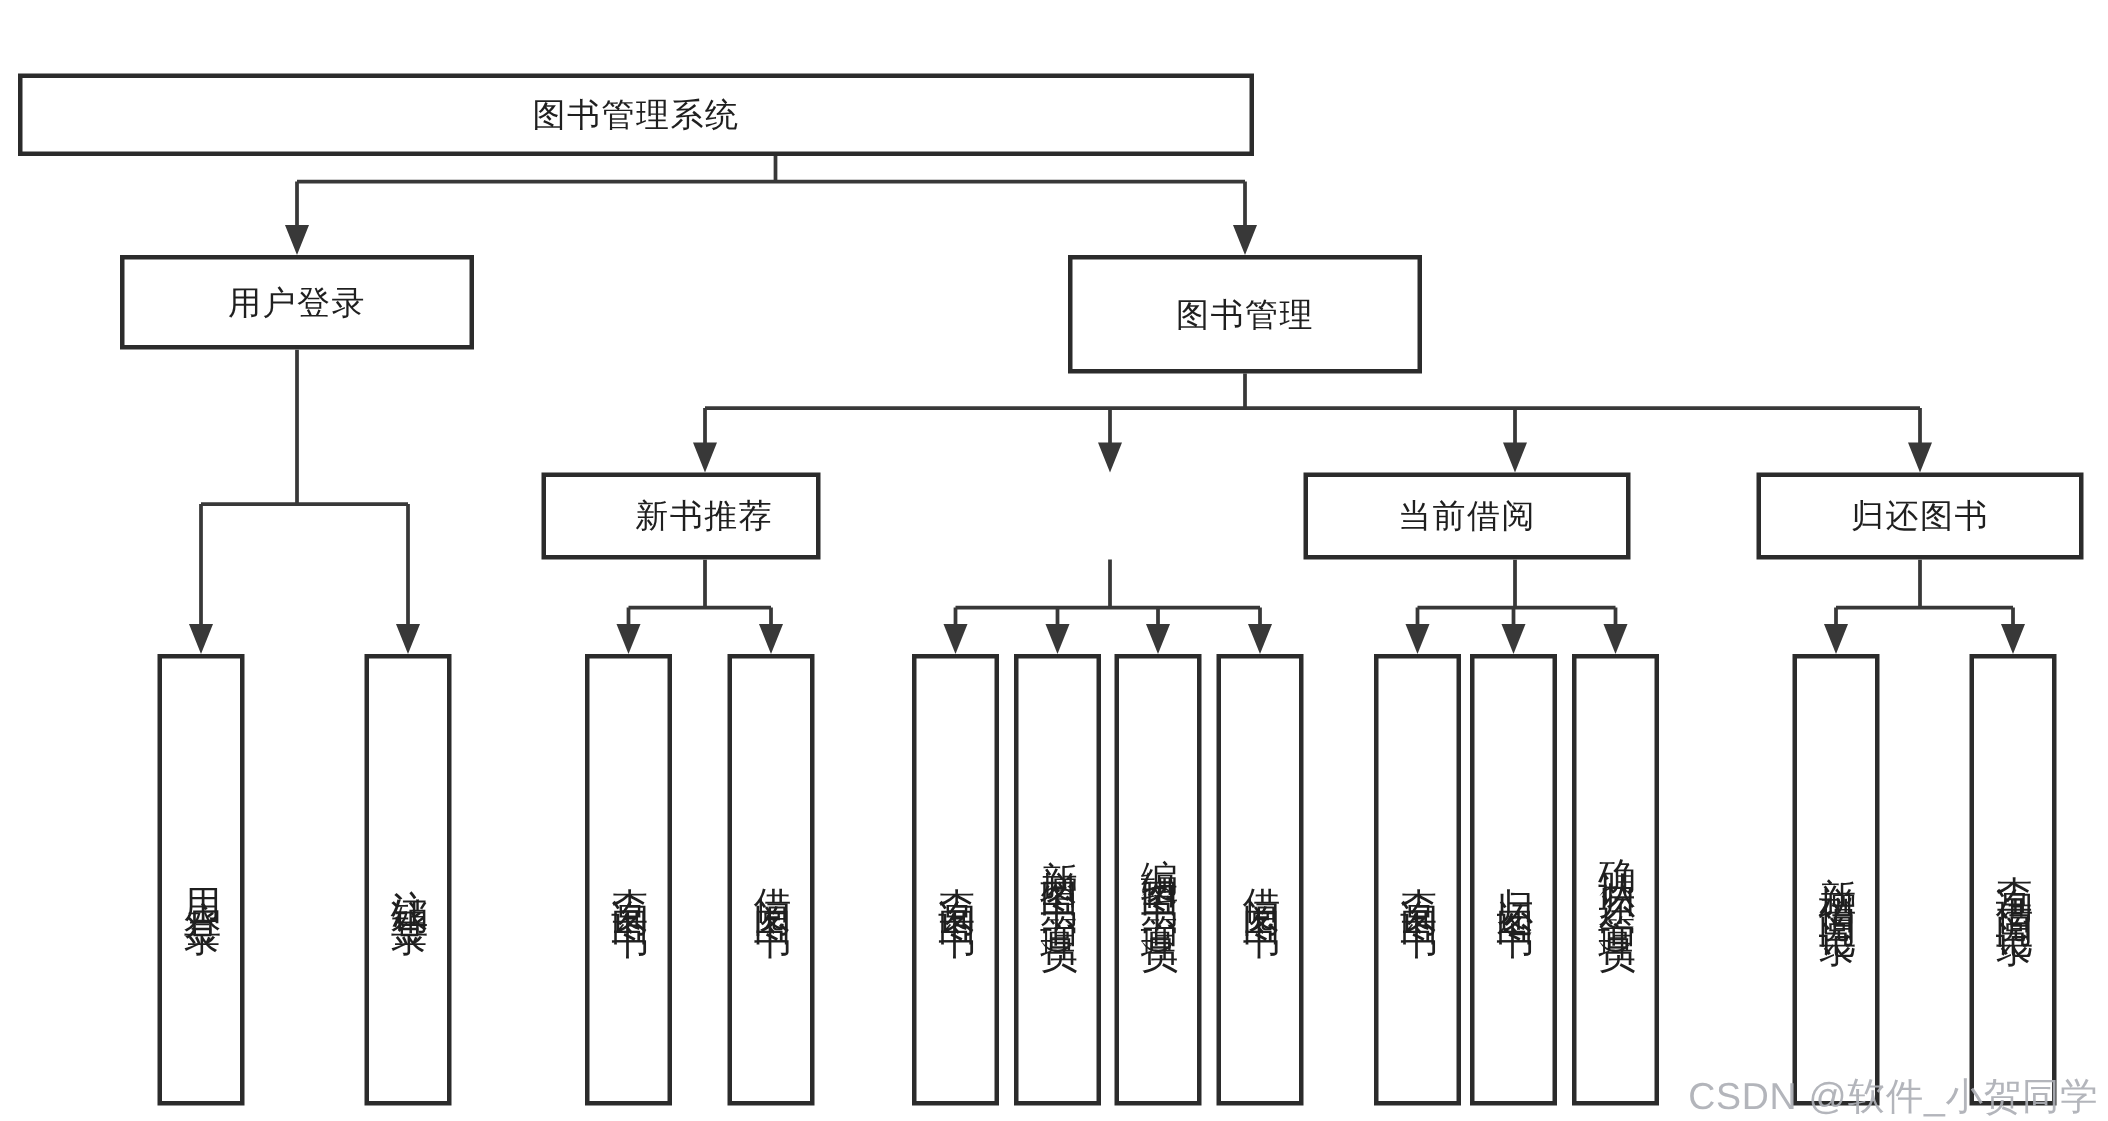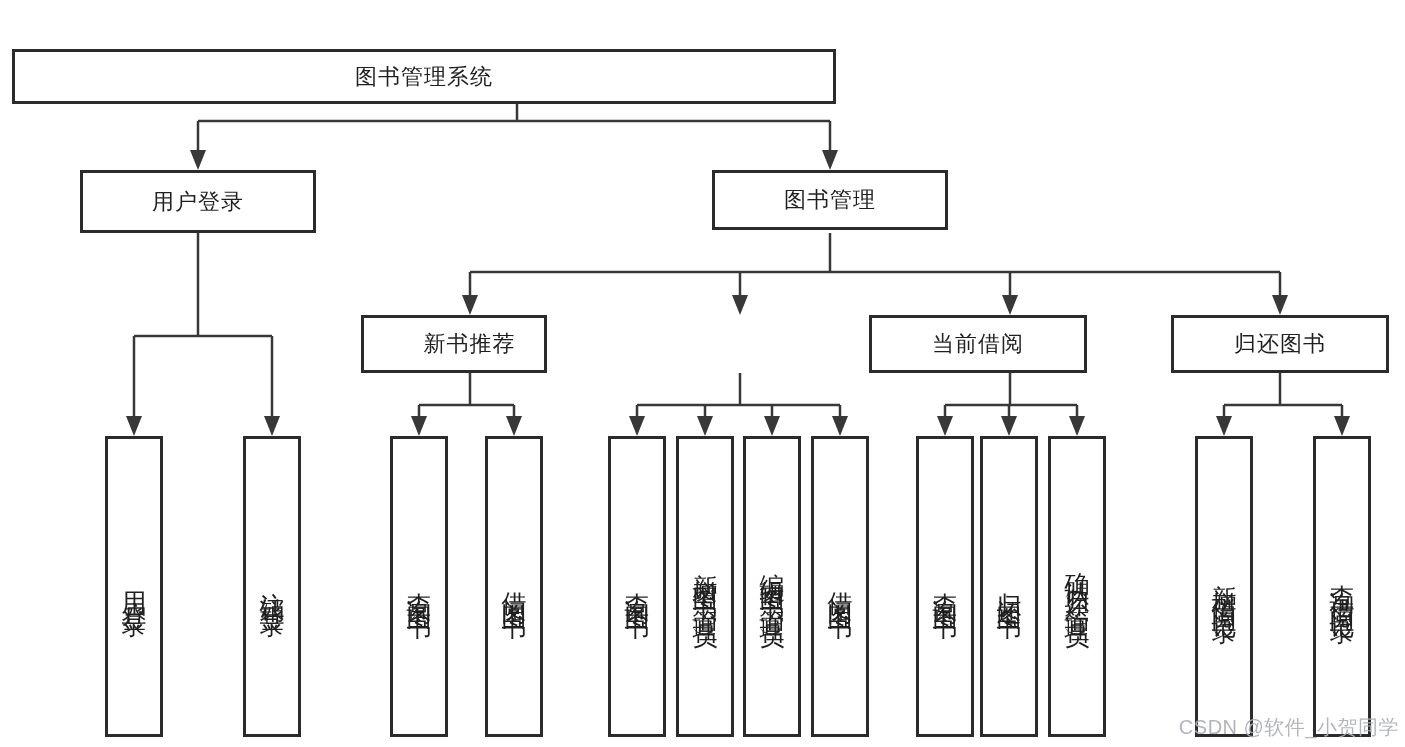--- a/index.html
+++ b/index.html
@@ -38,21 +38,21 @@
     text-orientation: upright;
     font-size: 25px;
     letter-spacing: 0.3em;
     white-space: nowrap;
     line-height: 1;
   }
   .watermark {
     position: absolute;
     right: 6px;
     top: 714px;
-    font-size: 20px;
+    font-size: 25px;
     letter-spacing: 0.5px;
     color: rgba(172, 175, 181, 0.92);
     z-index: 10;
     white-space: nowrap;
   }
 </style>
 </head>
 <body>
 
 <div class="canvas">
@@ -105,21 +105,21 @@
     </g>
   </svg>
 
   <div class="node" style="left:12px; top:13px; width:824px; height:55px;margin-top:36px;">
     <span class="lbl">图书管理系统</span>
   </div>
 
   <div class="node" style="left:80px; top:170px; width:236px; height:63px;">
     <span class="lbl">用户登录</span>
   </div>
-  <div class="node" style="left:712px; top:170px; width:236px; height:60px;">
+  <div class="node" style="left:712px; top:170px; width:236px; height:79px;">
     <span class="lbl">图书管理</span>
   </div>
 
   <div class="node" style="left:361px; top:315px; width:186px; height:58px;padding-left:31px;">
     <span class="lbl">新书推荐</span>
   </div>
   <div class="node" style="left:869px; top:315px; width:218px; height:58px;">
     <span class="lbl">当前借阅</span>
   </div>
   <div class="node" style="left:1171px; top:315px; width:218px; height:58px;">

